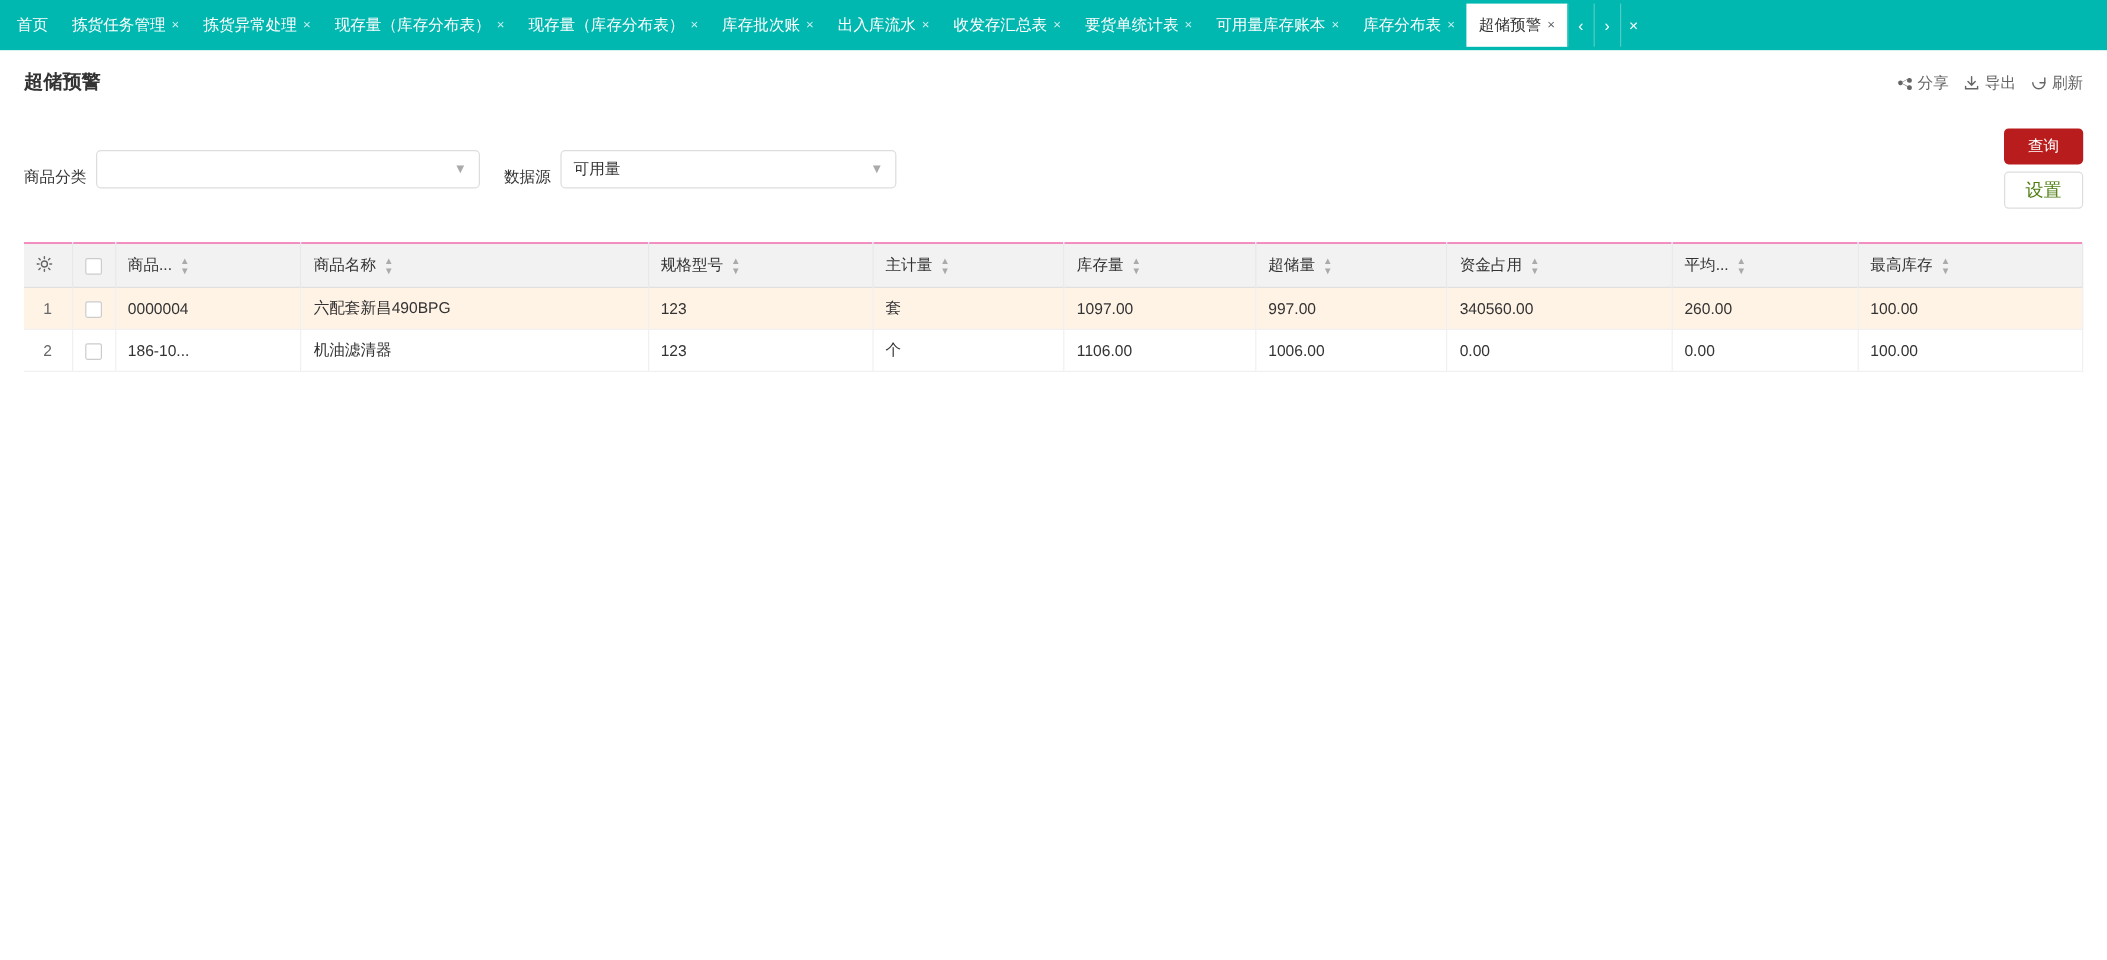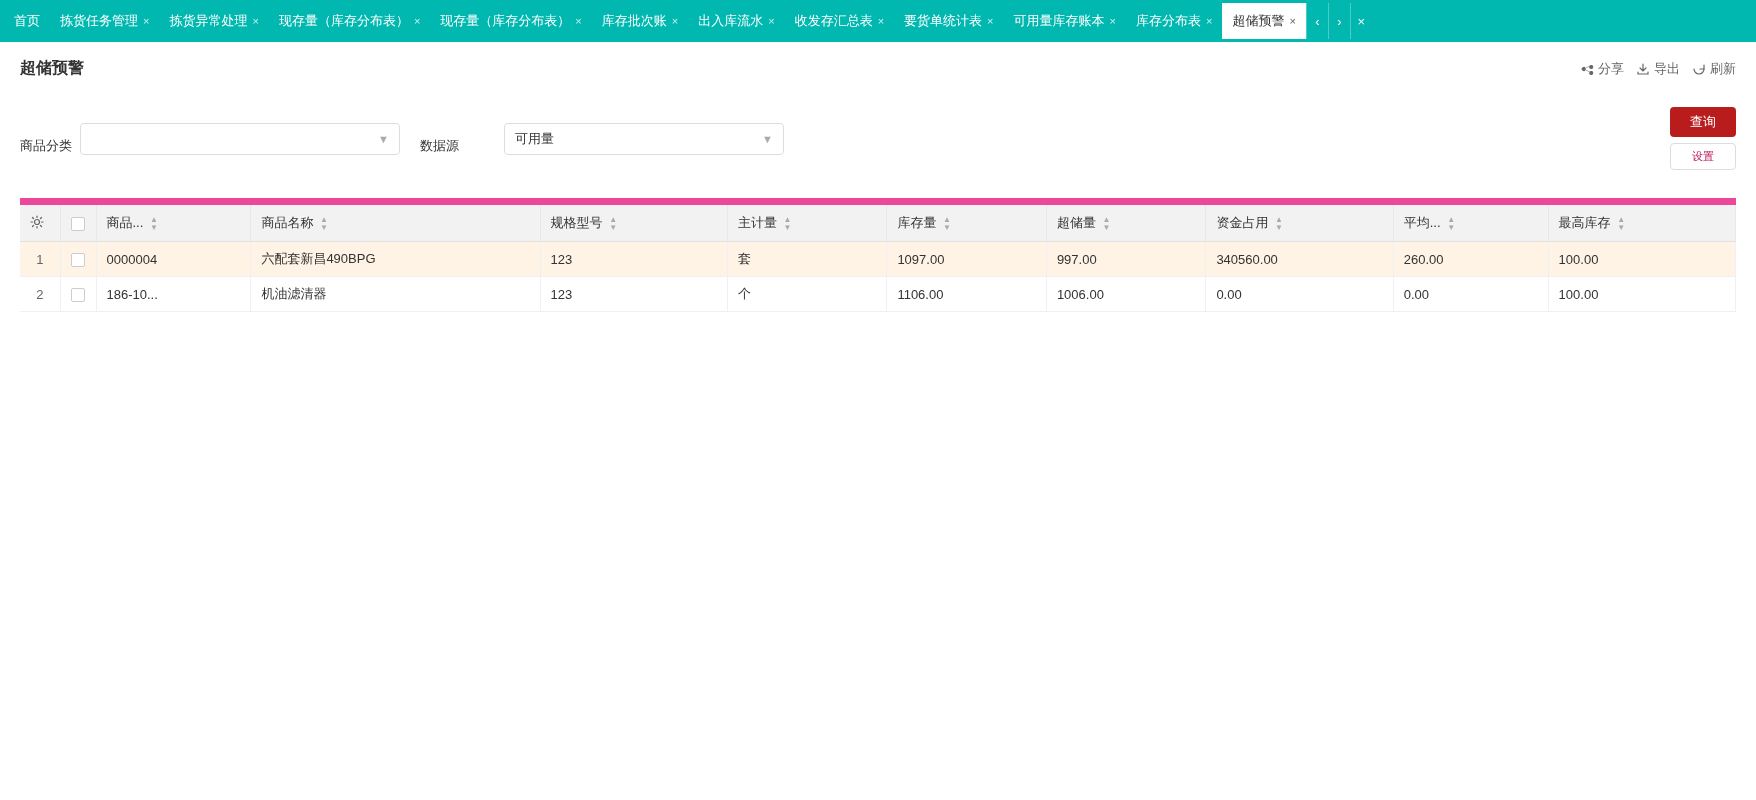--- a/index.html
+++ b/index.html
@@ -104,54 +104,53 @@
       padding: 4px 10px;
       min-width: 320px;
       height: 32px;
       background: #fff;
       cursor: pointer;
       font-size: 13px;
       color: #999;
     }
     .filter-select-datasource {
       min-width: 280px;
-      margin-left: 37px;
     }
     .filter-select-value {
       color: #333;
     }
     .btn-query {
       background: #b91c1c;
       color: #fff;
       border: none;
       border-radius: 4px;
       padding: 6px 20px;
       cursor: pointer;
       font-size: 13px;
       margin-left: auto;
     }
     .btn-settings {
       background: #fff;
-      color: #be185d;
+      color: #4d7c0f;
       border: 1px solid #ddd;
       border-radius: 4px;
       padding: 5px 16px;
       cursor: pointer;
-      font-size: 11px;
+      font-size: 15px;
     }
 
     
     .data-table {
       width: 100%;
       border-collapse: collapse;
       font-size: 13px;
     }
     .data-table thead tr {
       background: #f2f2f2;
-      border-top: 7px solid #ec4899;
+      border-top: 1px solid #ec4899;
       border-bottom: 1px solid #e0e0e0;
     }
     .data-table th {
       padding: 9px 10px;
       text-align: left;
       color: #333;
       font-weight: normal;
       border-right: 1px solid #e8e8e8;
       white-space: nowrap;
     }

